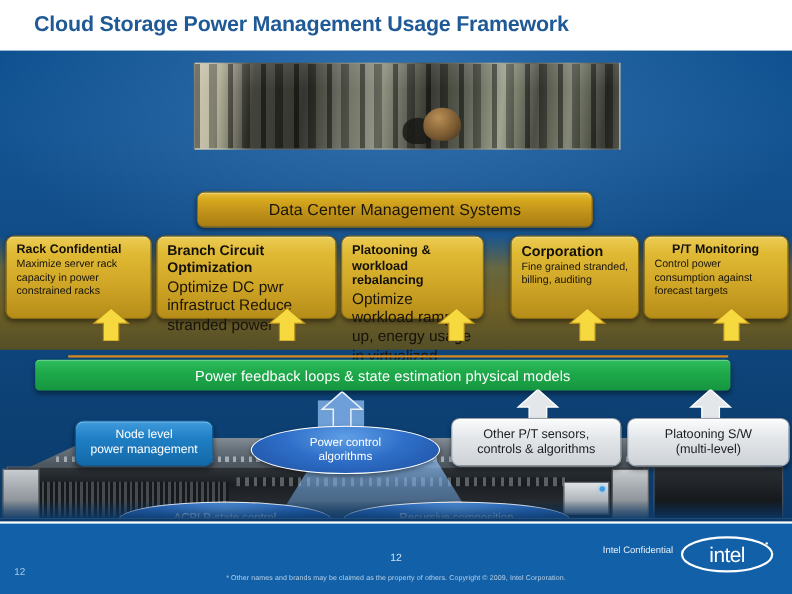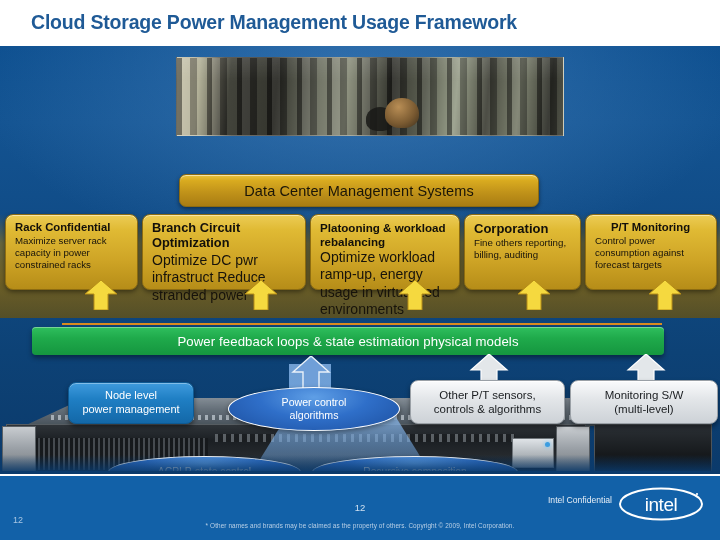--- a/index.html
+++ b/index.html
@@ -127,21 +127,21 @@
   }
   .card-title {
     font-size:11.5px; font-weight:bold; color:#13100a;
     line-height:1.17; margin-bottom:1px;
   }
   .card-body {
     font-size:9.7px; color:#17130b; line-height:1.24;
   }
   .c0 { left:5px;   width:133px; }
   .c1 { left:142px; width:164px; }
-  .c2 { left:310px; width:150px; }
+  .c2 { left:310px; width:130px; }
   .c3 { left:464px; width:117px; }
   .c4 { left:585px; width:132px; }
   .c0 .card-title { font-size:11.3px; }
   .c1 .card-title { font-size:12.8px; }
   .c2 .card-title { font-size:11.6px; }
   .c3 .card-title { font-size:13px; }
   .c4 .card-title { font-size:11.3px;padding-left:16px; }
   .c2 .card-body, .c1 .card-body { font-size:14px; }
 
   
@@ -303,21 +303,21 @@
       </div>
 
       <div class="card c2">
         <div class="card-title">Platooning &amp; workload rebalancing</div>
         <div class="card-body">Optimize workload ramp-up,
 energy usage in virtualized environments</div>
       </div>
 
       <div class="card c3">
         <div class="card-title">Corporation</div>
-        <div class="card-body">Fine others reporting, billing, auditing</div>
+        <div class="card-body">Fine grained stranded, billing, auditing</div>
       </div>
 
       <div class="card c4">
         <div class="card-title">P/T Monitoring</div>
         <div class="card-body">Control power consumption against forecast targets</div>
       </div>
     </div>
 
     <div class="y-arrow" style="left:84px;  top:234px;">
       <svg width="34" height="30" viewBox="0 0 34 30">
@@ -382,21 +382,21 @@
 
     <div class="lbox lbox-blue b-node">
       <span style="white-space:pre-line;">Node level
 power management</span>
     </div>
     <div class="lbox lbox-gray b-other">
       <span style="white-space:pre-line;">Other P/T sensors,
 controls &amp; algorithms</span>
     </div>
     <div class="lbox lbox-gray b-mgmt">
-      <span style="white-space:pre-line;">Monitoring S/W
+      <span style="white-space:pre-line;">Platooning S/W
 (multi-level)</span>
     </div>
 
     <div class="ellipse e-pca">
       <span style="white-space:pre-line;">Power control
 algorithms</span>
     </div>
     <div class="ellipse e-acpi">
       <span style="white-space:pre-line;">ACPI P-state control</span>
     </div>

